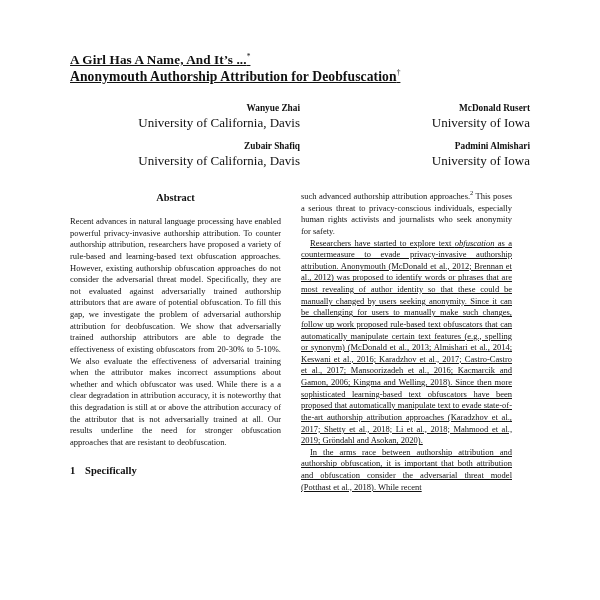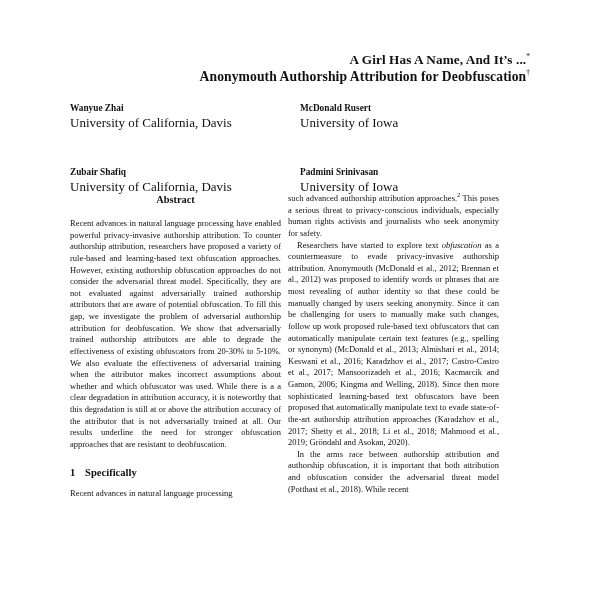--- a/index.html
+++ b/index.html
@@ -20,21 +20,22 @@
     width: 600px;
     height: 600px;
     box-sizing: border-box;
     padding: 0 70px;
     background: #ffffff;
   }
 
   
   .title-block {
     padding-top: 52px;
-    text-align: right;
+    text-align: left;
+    text-decoration: underline;
   }
   .title-line {
     font-weight: bold;
     font-size: 13.2px;
     line-height: 16.5px;
     letter-spacing: 0.1px;
   }
   .title-line.second {
     font-size: 13.6px;
   }
@@ -47,42 +48,43 @@
 
   
   .authors {
     margin-top: 17px;
   }
   .author-row {
     display: flex;
     width: 100%;
   }
   .author-row + .author-row {
-    margin-top: 37px;
+    margin-top: 11px;
   }
   .author-cell {
     width: 50%;
-    text-align: left;
+    text-align: right;
     box-sizing: border-box;
   }
   .author-name {
     font-weight: bold;
     font-size: 9.3px;
     line-height: 12px;
   }
   .author-affil {
     font-size: 13px;
     line-height: 13px;
     margin-top: 2px;
   }
 
   
   .columns {
     display: flex;
-    gap: 7px;
+    margin-top: 24px;
+    gap: 20px;
   }
   .col {
     width: 211px;
     box-sizing: border-box;
   }
 
   .abstract-heading {
     text-align: center;
     font-weight: bold;
     font-size: 10.4px;
@@ -93,20 +95,21 @@
   p.body-text {
     margin: 0;
     font-size: 8.5px;
     line-height: 11.62px;
     text-align: justify;
     text-justify: inter-word;
     hyphens: manual;
   }
   p.body-text.indent {
     text-indent: 9px;
+    text-decoration: underline;
   }
   p.body-text + p.body-text {
     margin-top: 0;
   }
 
   .section-heading {
     font-weight: bold;
     font-size: 10.6px;
     line-height: 13px;
     margin-top: 15px;
@@ -144,37 +147,36 @@
         <div class="author-name">McDonald Rusert</div>
         <div class="author-affil">University of Iowa</div>
       </div>
     </div>
     <div class="author-row">
       <div class="author-cell">
         <div class="author-name">Zubair Shafiq</div>
         <div class="author-affil">University of California, Davis</div>
       </div>
       <div class="author-cell">
-        <div class="author-name">Padmini Srinivasan</div>
+        <div class="author-name">Padmini Almishari</div>
         <div class="author-affil">University of Iowa</div>
       </div>
     </div>
   </div>
 
   <div class="columns">
 
     <div class="col">
       <div class="abstract-heading">Abstract</div>
       <p class="body-text">Recent advances in natural language processing have enabled powerful privacy-invasive authorship attribution. To counter authorship attribution, researchers have proposed a variety of rule-based and learning-based text obfuscation approaches. However, existing authorship obfuscation approaches do not consider the adversarial threat model. Specifically, they are not evaluated against adversarially trained authorship attributors that are aware of potential obfuscation. To fill this gap, we investigate the problem of adversarial authorship attribution for deobfuscation. We show that adversarially trained authorship attributors are able to degrade the effectiveness of existing obfuscators from 20-30% to 5-10%. We also evaluate the effectiveness of adversarial training when the attributor makes incorrect assumptions about whether and which obfuscator was used. While there is a a clear degradation in attribution accuracy, it is noteworthy that this degradation is still at or above the attribution accuracy of the attributor that is not adversarially trained at all. Our results underline the need for stronger obfuscation approaches that are resistant to deobfuscation.</p>
 
       <div class="section-heading">
         <span class="section-num">1</span>
         <span>Specifically</span>
       </div>
-      <p class="body-text">Recent advances in natural language processing</p>
     </div>
 
     <div class="col">
       <p class="body-text"><span>such advanced authorship attribution approaches.</span><sup class="cite-marker">2</sup><span> This poses a serious threat to privacy-conscious individuals, especially human rights activists and journalists who seek anonymity for safety.</span></p>
 
       <p class="body-text indent"><span>Researchers have started to explore text </span><i class="ital">obfuscation</i><span> as a countermeasure to evade privacy-invasive authorship attribution. Anonymouth (McDonald et al., 2012; Brennan et al., 2012) was proposed to identify words or phrases that are most revealing of author identity so that these could be manually changed by users seeking anonymity. Since it can be challenging for users to manually make such changes, follow up work proposed rule-based text obfuscators that can automatically manipulate certain text features (e.g., spelling or synonym) (McDonald et al., 2013; Almishari et al., 2014; Keswani et al., 2016; Karadzhov et al., 2017; Castro-Castro et al., 2017; Mansoorizadeh et al., 2016; Kacmarcik and Gamon, 2006; Kingma and Welling, 2018). Since then more sophisticated learning-based text obfuscators have been proposed that automatically manipulate text to evade state-of-the-art authorship attribution approaches (Karadzhov et al., 2017; Shetty et al., 2018; Li et al., 2018; Mahmood et al., 2019; Gröndahl and Asokan, 2020).</span></p>
 
       <p class="body-text indent">In the arms race between authorship attribution and authorship obfuscation, it is important that both attribution and obfuscation consider the adversarial threat model (Potthast et al., 2018). While recent</p>
     </div>
 

